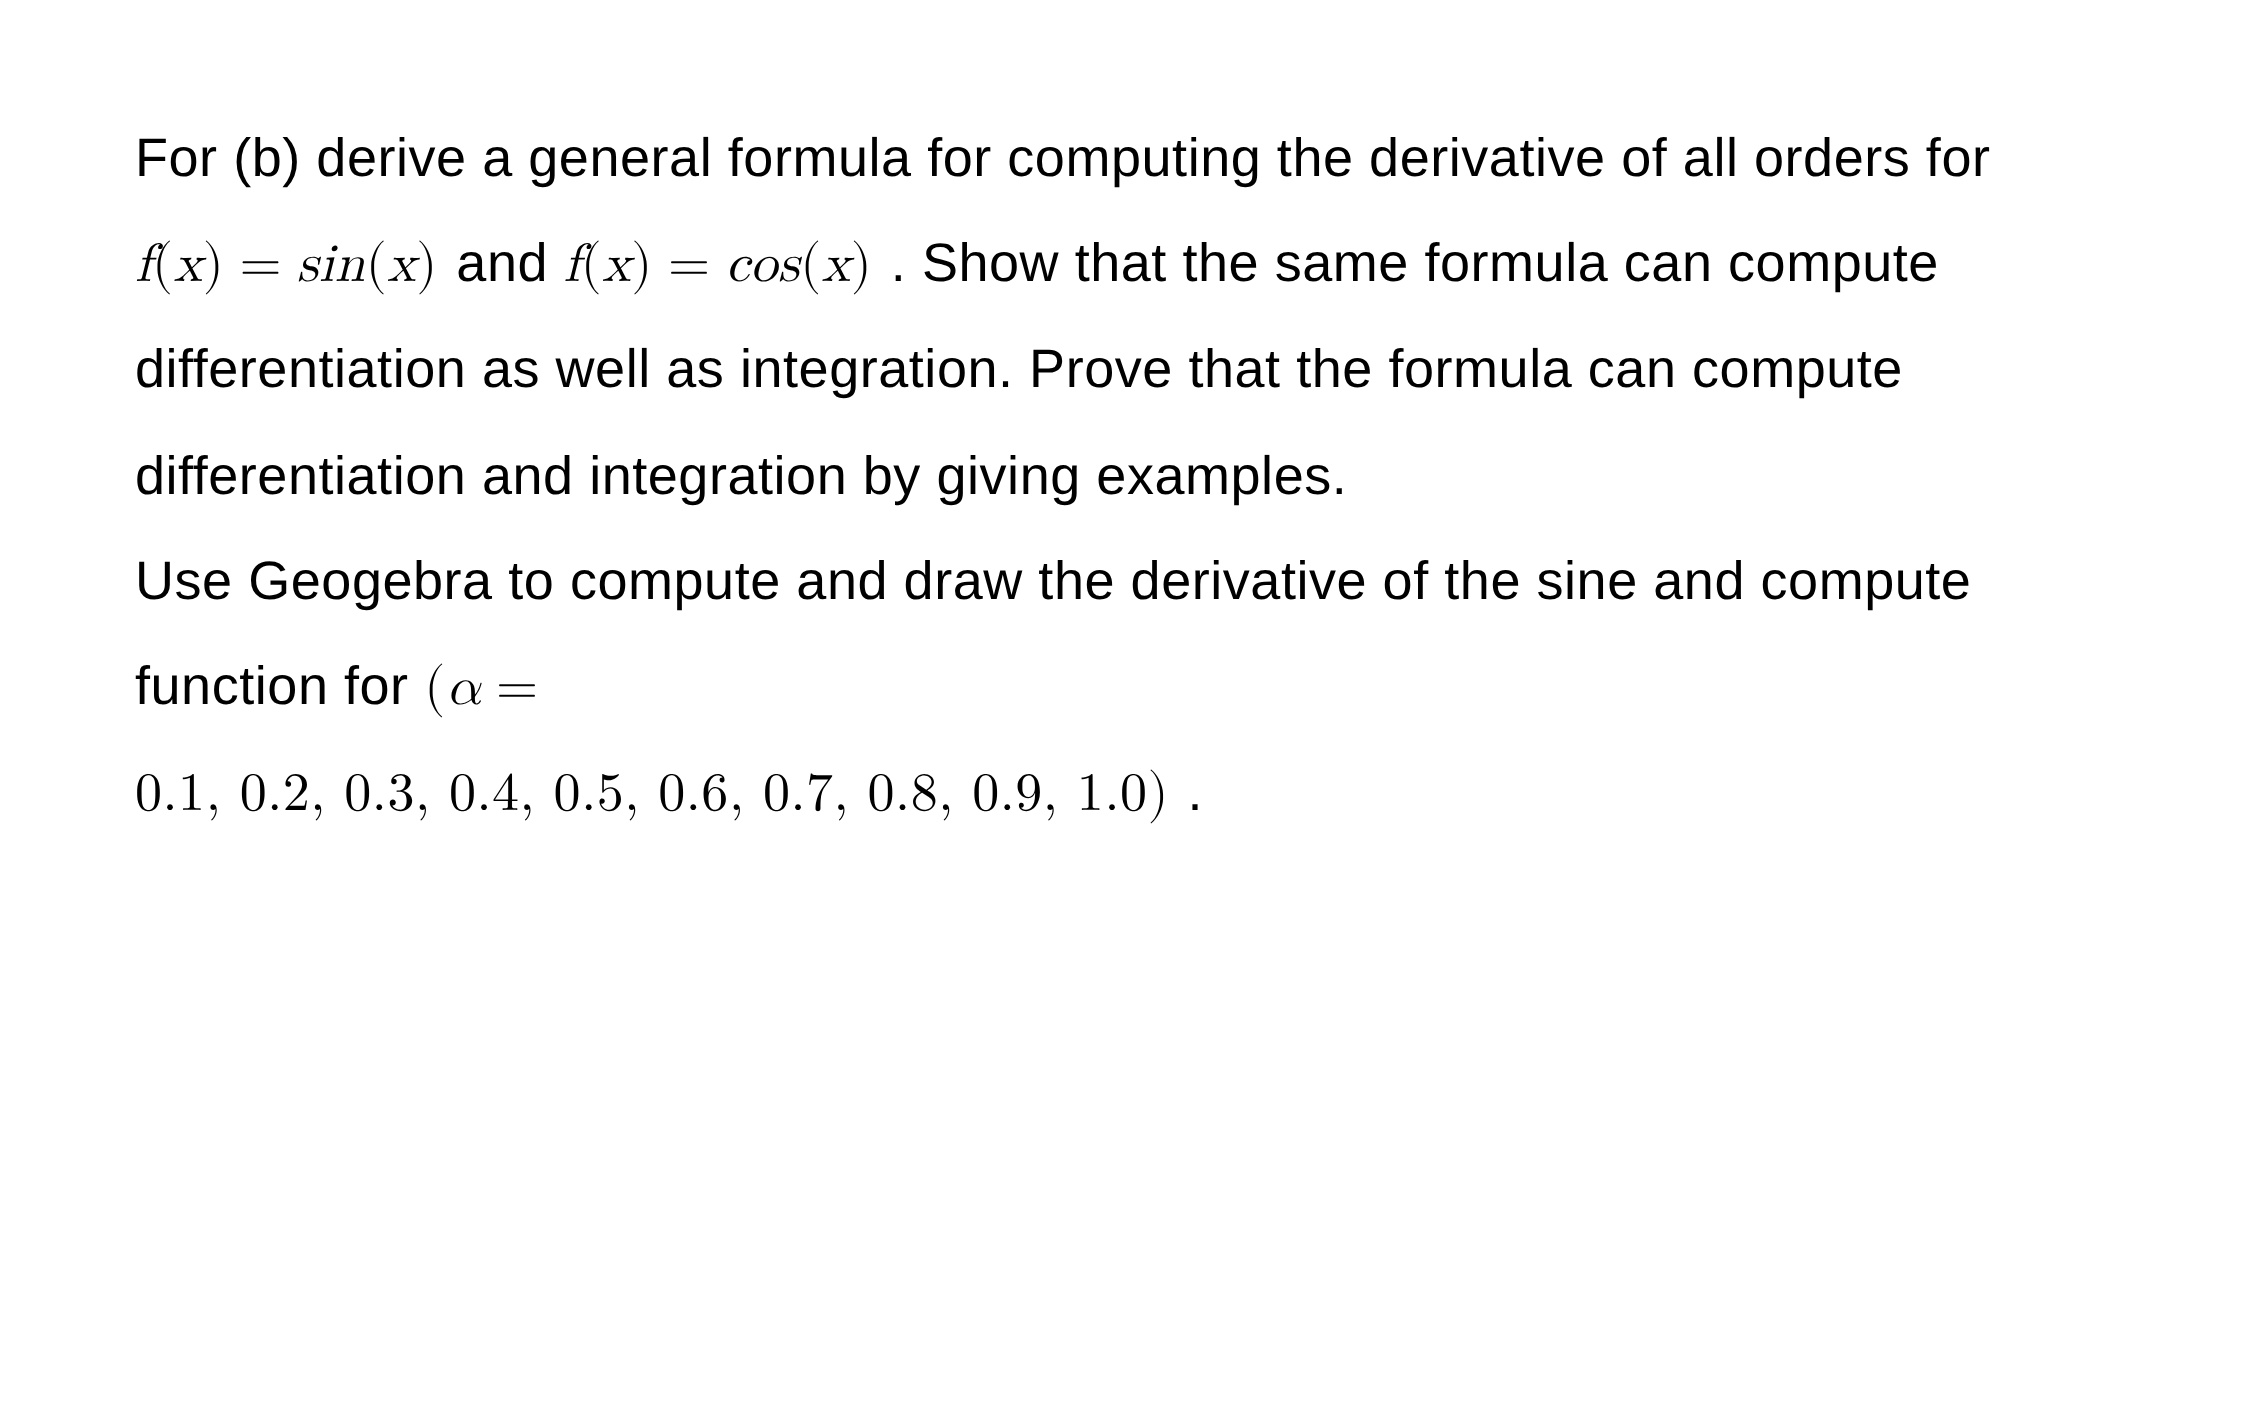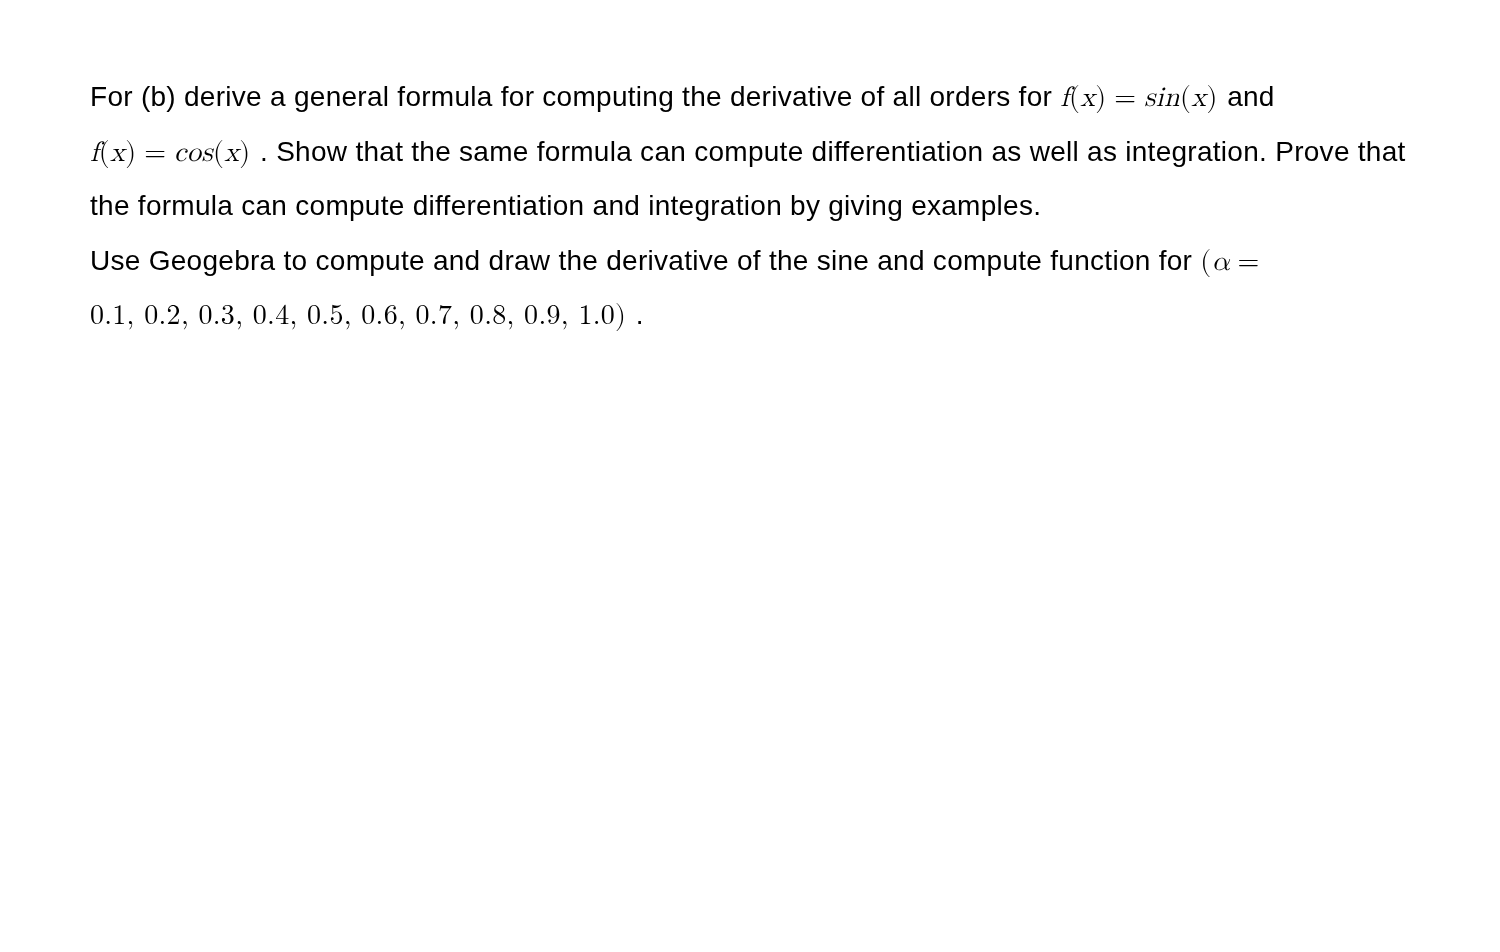--- a/index.html
+++ b/index.html
@@ -10,21 +10,21 @@
     background: #ffffff;
     font-family: -apple-system, BlinkMacSystemFont, "Segoe UI", Helvetica, Arial, sans-serif;
     color: #000000;
     overflow: hidden;
   }
   .page {
     padding: 70px 90px 0 90px;
     box-sizing: border-box;
   }
   .content {
-    font-size: 28px;
+    font-size: 36px;
     line-height: 1.95;
     letter-spacing: 0.01em;
     font-weight: 400;
   }
   .math {
     font-family: "Latin Modern Math", "STIX Two Math", "Cambria Math", "Times New Roman", serif;
     white-space: nowrap;
   }
   .mi {
     font-style: italic;

